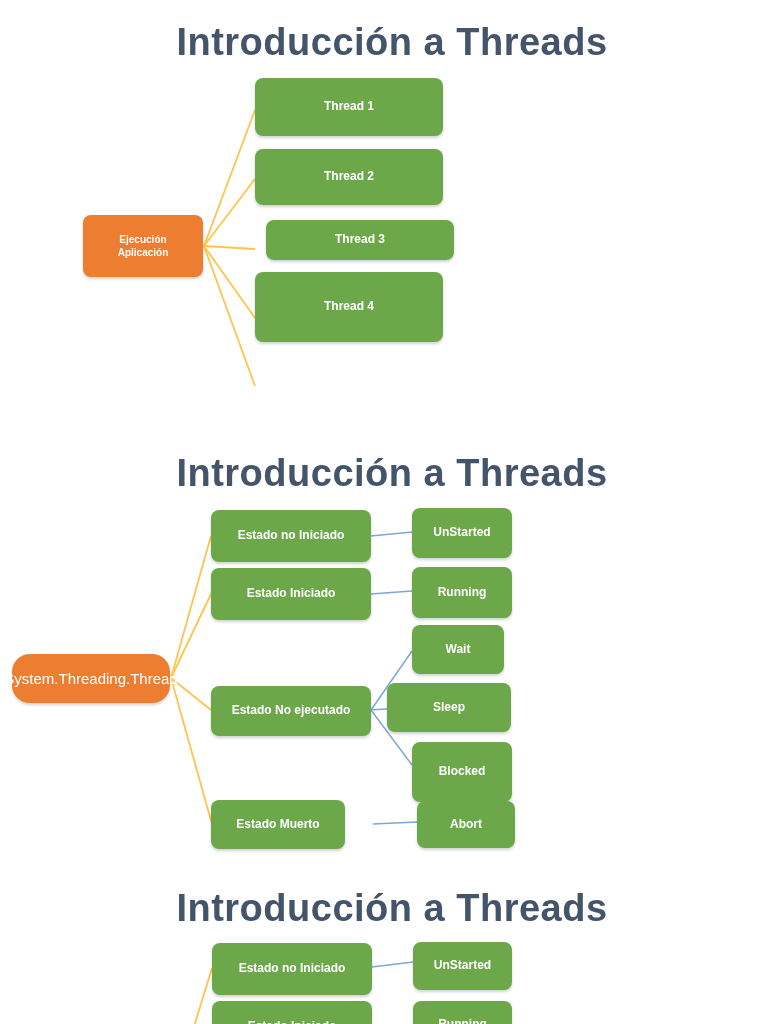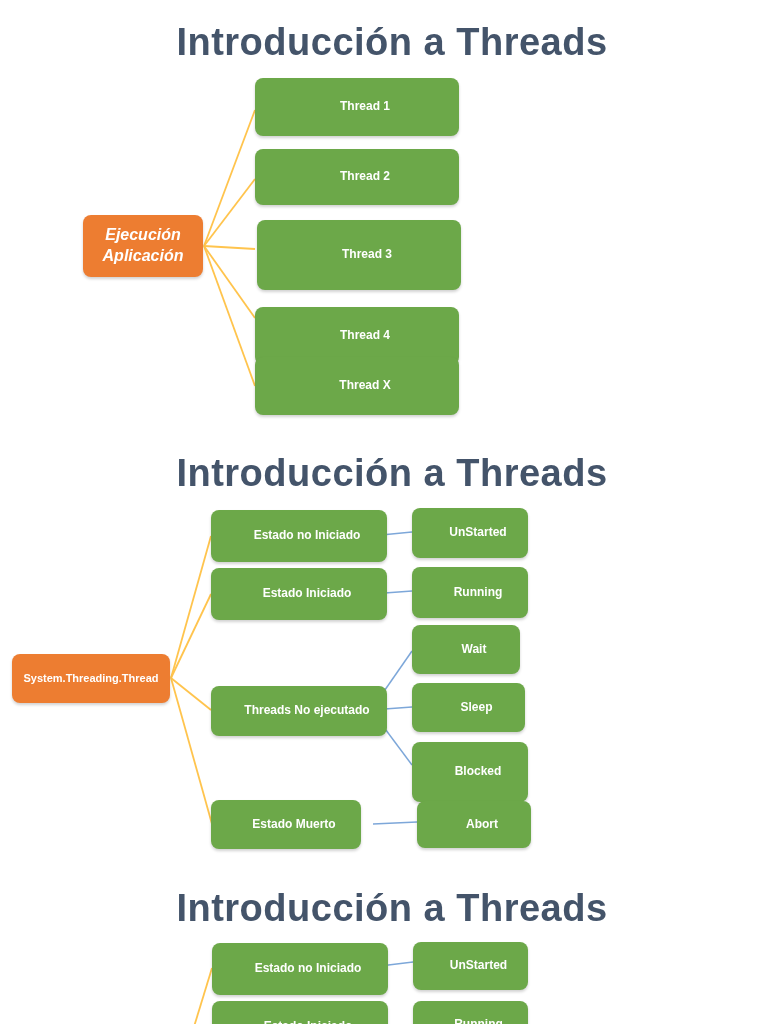--- a/index.html
+++ b/index.html
@@ -14,24 +14,24 @@
     text-align: center; font-size: 38px; font-weight: 700;
     letter-spacing: 0.5px; line-height: 1; white-space: nowrap;
     color: var(--title, #44546a);
   }
   .node {
     position: absolute; display: flex; align-items: center; justify-content: center;
     border-radius: 8px; text-align: center; color: var(--node-text, #ffffff);
     font-weight: 700; font-size: 12px; line-height: 1.3;
     box-shadow: 0 2px 3px rgba(0,0,0,0.18);
   }
-  .green  { background: var(--node-green,  #6ca849); padding-left: 16px; }
+  .green  { background: var(--node-green,  #6ca849); }
   .orange { background: var(--node-orange, #ed7d31); }
-  .root1  { font-size: 16px; font-style: italic; }
-  .root2  { font-weight: 700; font-size: 11px; }
+  .root1  { font-size: 10px; }
+  .root2  { font-weight: 400; font-size: 15px; border-radius: 18px; }
   svg.connectors { position: absolute; inset: 0; pointer-events: none; }
   .ln-y { stroke: var(--line-yellow, #ffc44d); stroke-width: 1.8; fill: none; }
   .ln-b { stroke: var(--line-blue,  #7da7d9); stroke-width: 1.5; fill: none; }
 </style>
 </head>
 <body style="--background: #ffffff; --title: #44546a; --node-green: #6ca849; --node-orange: #ed7d31; --node-text: #ffffff; --line-yellow: #ffc44d; --line-blue: #7da7d9;">
 
 <div class="page">
 
   <svg class="connectors" width="768" height="1024" viewBox="0 0 768 1024">
@@ -66,59 +66,56 @@
       <div>Aplicación</div>
     </div>
   </div>
 
   <div class="node green" style="left:255px;top:78px;width:188px;height:58px">
     <span>Thread 1</span>
   </div>
   <div class="node green" style="left:255px;top:149px;width:188px;height:56px">
     <span>Thread 2</span>
   </div>
-  <div class="node green" style="left:257px;top:220px;width:188px;height:70px">
+  <div class="node green" style="left:266px;top:220px;width:188px;height:40px">
     <span>Thread 3</span>
   </div>
-  <div class="node green" style="left:255px;top:307px;width:188px;height:58px">
+  <div class="node green" style="left:255px;top:272px;width:188px;height:70px">
     <span>Thread 4</span>
-  </div>
-  <div class="node green" style="left:255px;top:357px;width:188px;height:58px">
-    <span>Thread X</span>
   </div>
 
   <h1 class="slide-title" style="top:446px">Introducción a Threads</h1>
 
   <div class="node orange root2" style="left:12px;top:654px;width:158px;height:49px">
     <span>System.Threading.Thread</span>
   </div>
 
   <div class="node green" style="left:211px;top:510px;width:160px;height:52px">
     <span>Estado no Iniciado</span>
   </div>
   <div class="node green" style="left:211px;top:568px;width:160px;height:52px">
     <span>Estado Iniciado</span>
   </div>
   <div class="node green" style="left:211px;top:686px;width:160px;height:50px">
-    <span>Threads No ejecutado</span>
+    <span>Estado No ejecutado</span>
   </div>
   <div class="node green" style="left:211px;top:800px;width:134px;height:49px">
     <span>Estado Muerto</span>
   </div>
 
   <div class="node green" style="left:412px;top:508px;width:100px;height:50px">
     <span>UnStarted</span>
   </div>
   <div class="node green" style="left:412px;top:567px;width:100px;height:51px">
     <span>Running</span>
   </div>
   <div class="node green" style="left:412px;top:625px;width:92px;height:49px">
     <span>Wait</span>
   </div>
-  <div class="node green" style="left:412px;top:683px;width:97px;height:49px">
+  <div class="node green" style="left:387px;top:683px;width:124px;height:49px">
     <span>Sleep</span>
   </div>
   <div class="node green" style="left:412px;top:742px;width:100px;height:60px">
     <span>Blocked</span>
   </div>
   <div class="node green" style="left:417px;top:801px;width:98px;height:47px">
     <span>Abort</span>
   </div>
 
   <h1 class="slide-title" style="top:881px">Introducción a Threads</h1>

